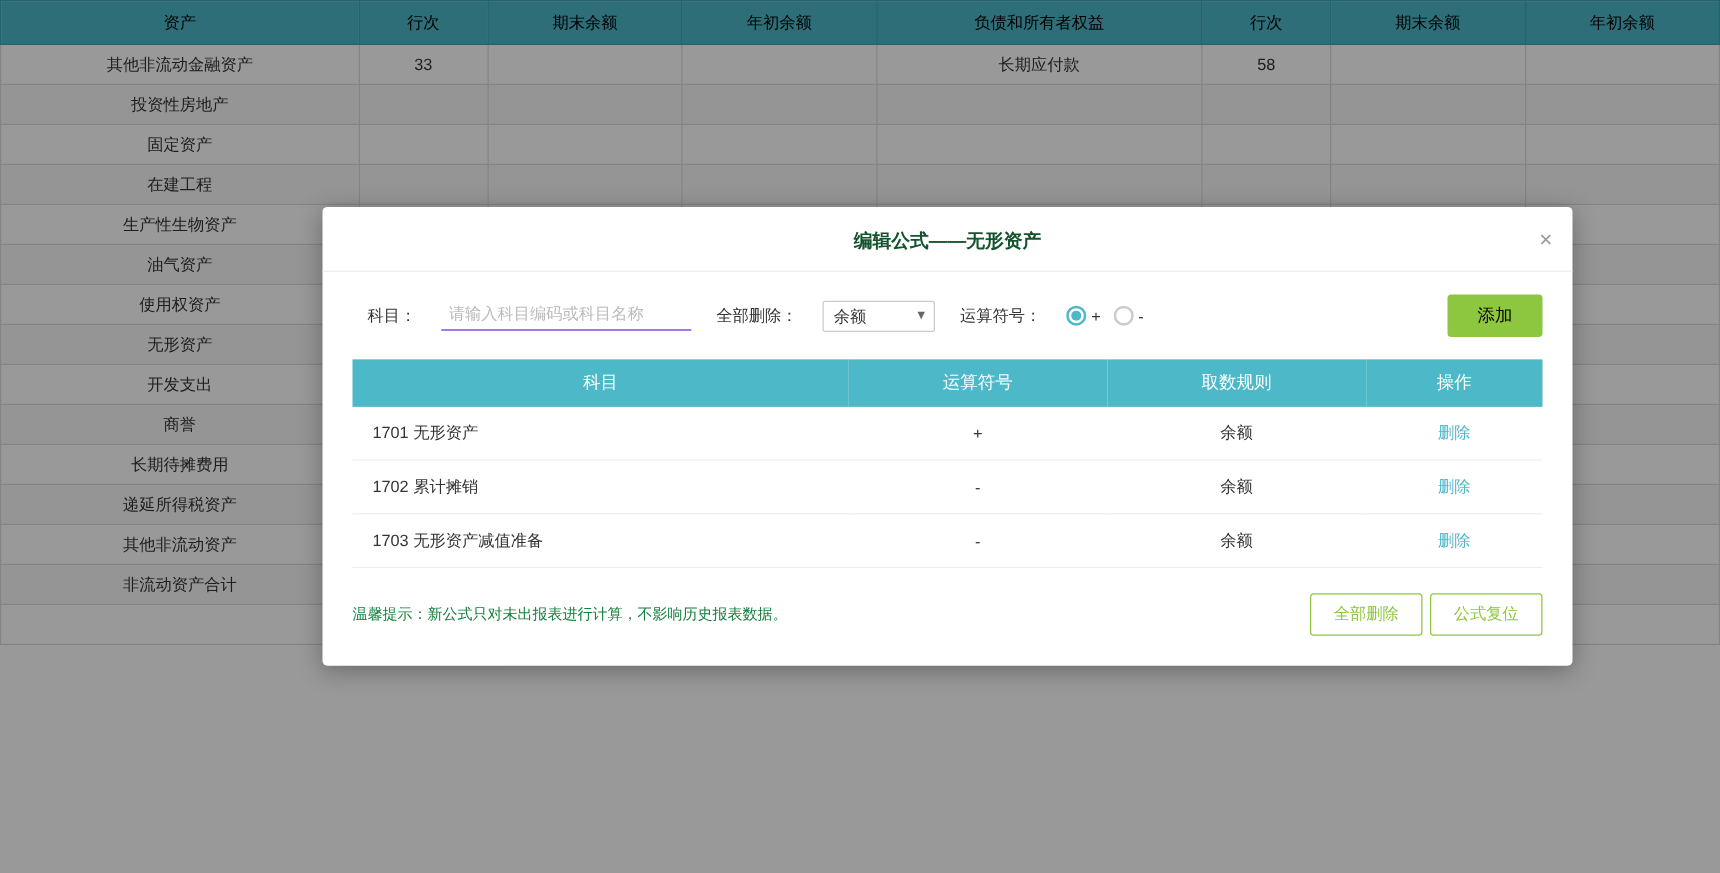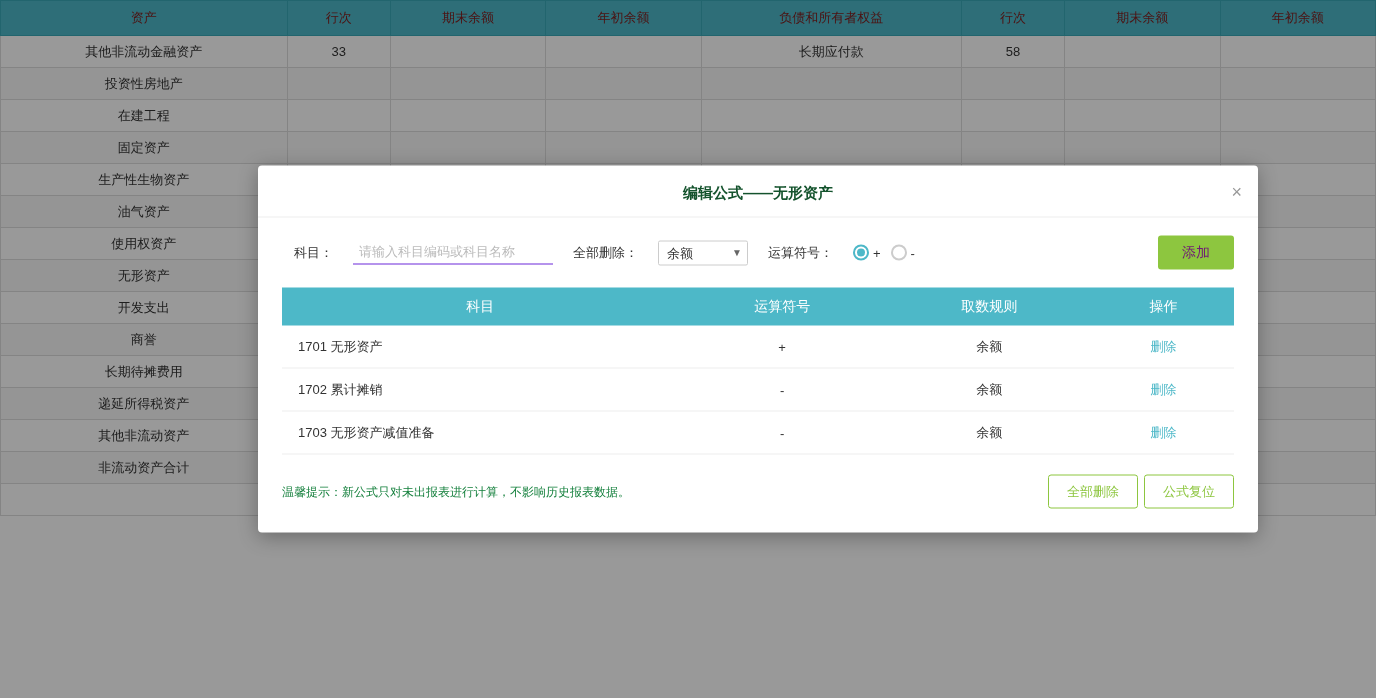--- a/index.html
+++ b/index.html
@@ -21,21 +21,21 @@
       background: #fff;
     }
 
     .bg-table {
       width: 100%;
       border-collapse: collapse;
     }
 
     .bg-table th {
       background: #4db8c8;
-      color: #7f1d1d;
+      color: #000000;
       padding: 8px 12px;
       text-align: center;
       border: 1px solid #3aa8b8;
       font-weight: normal;
       height: 32px;
     }
 
     .bg-table td {
       padding: 6px 12px;
       border: 1px solid #ddd;
@@ -194,21 +194,21 @@
       border-color: #ccc;
     }
 
     .radio-label {
       color: #333;
       font-size: 13px;
     }
 
     .add-button {
       background: #8dc63f;
-      color: #701a75;
+      color: #000000;
       border: none;
       border-radius: 3px;
       padding: 8px 24px;
       font-size: 14px;
       cursor: pointer;
       font-family: inherit;
       margin-left: auto;
     }
 
     
@@ -312,31 +312,31 @@
           <td>投资性房地产</td>
           <td></td>
           <td></td>
           <td></td>
           <td></td>
           <td></td>
           <td></td>
           <td></td>
         </tr>
         <tr>
+          <td>固定资产</td>
+          <td></td>
+          <td></td>
+          <td></td>
+          <td></td>
+          <td></td>
+          <td></td>
+          <td></td>
+        </tr>
+        <tr>
           <td>在建工程</td>
-          <td></td>
-          <td></td>
-          <td></td>
-          <td></td>
-          <td></td>
-          <td></td>
-          <td></td>
-        </tr>
-        <tr>
-          <td>固定资产</td>
           <td></td>
           <td></td>
           <td></td>
           <td></td>
           <td></td>
           <td></td>
           <td></td>
         </tr>
         <tr>
           <td>生产性生物资产</td>

